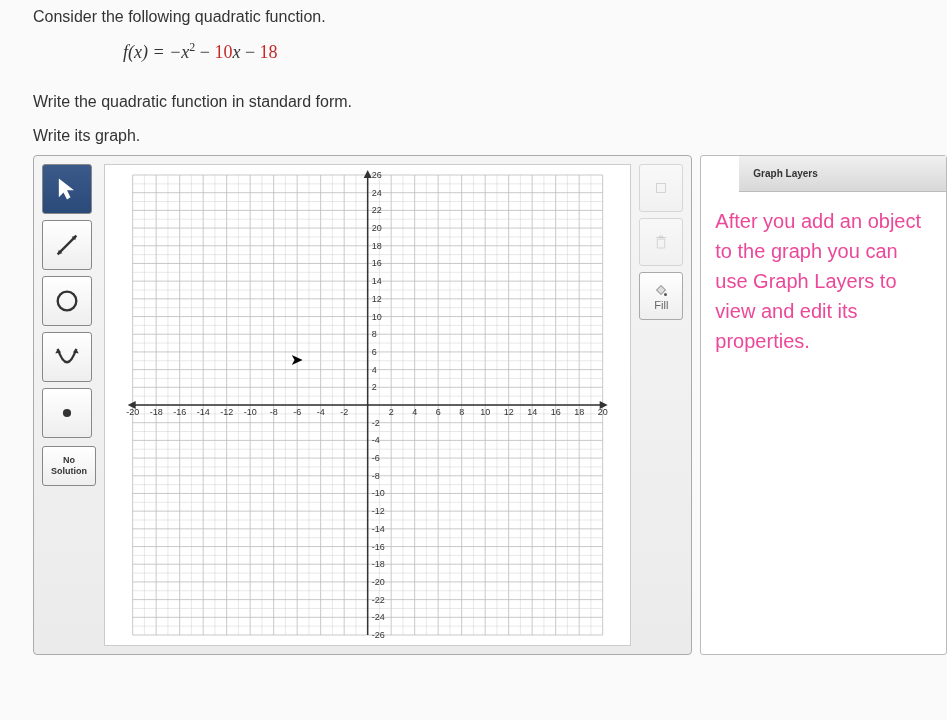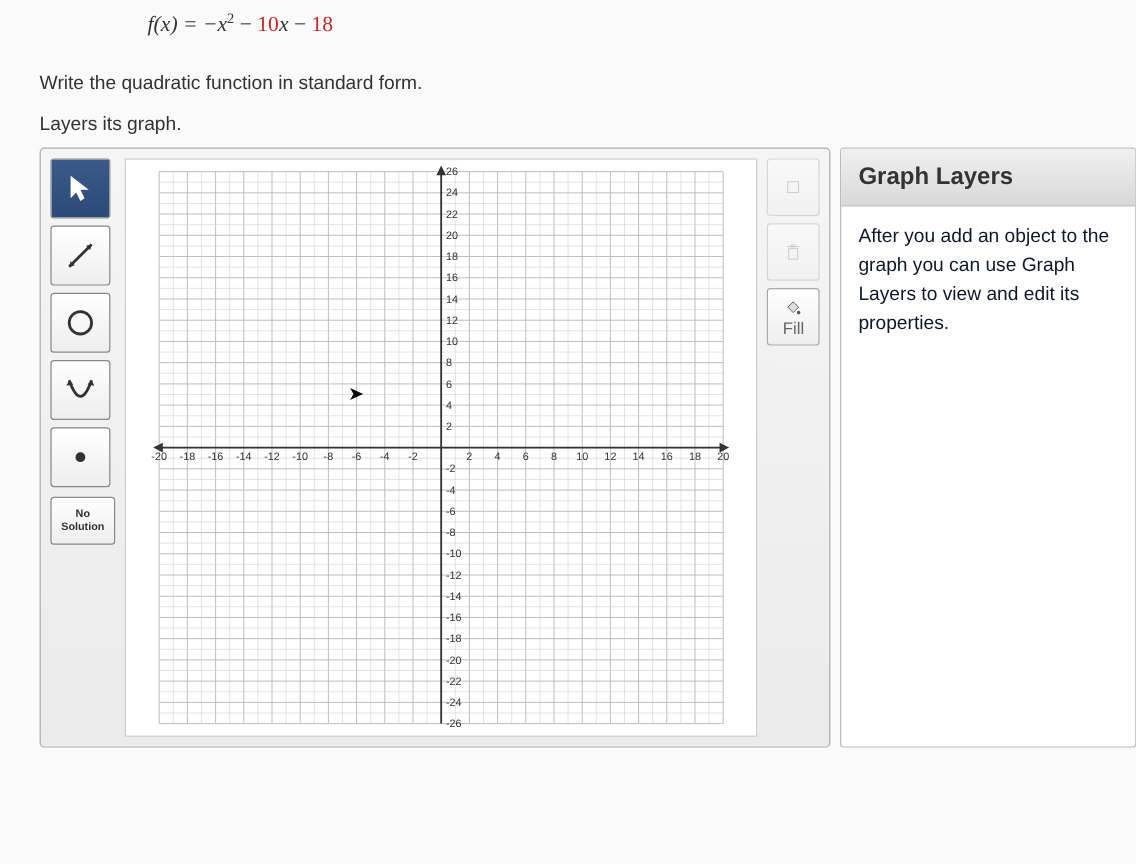--- a/index.html
+++ b/index.html
@@ -17,41 +17,42 @@
 .sketch { font-size: 16px; margin-bottom: 10px; }
 .gwrap { display: flex; }
 .gframe { border: 1px solid #aaa; border-radius: 4px; background: linear-gradient(#f5f5f5,#ebebeb); padding: 8px; display: flex; width: 668px; height: 500px; position: relative; }
 .tools { display: flex; flex-direction: column; gap: 6px; margin-right: 8px; }
 .tool { width: 50px; height: 50px; border: 1px solid #888; border-radius: 3px; background: linear-gradient(#fff,#eee); display: flex; align-items: center; justify-content: center; cursor: pointer; }
 .tool.active { background: linear-gradient(#3b5a8a,#2a4a7a); color: #fff; }
 .tool svg { width: 28px; height: 28px; }
 .nosol { width: 54px; height: 40px; border: 1px solid #888; border-radius: 3px; background: linear-gradient(#fff,#eee); font-size: 9px; text-align: center; display: flex; flex-direction: column; justify-content: center; cursor: pointer; line-height: 11px; margin-top: 2px; font-weight: bold; }
 .plot { flex: 1; background: #fff; border: 1px solid #ccc; position: relative; }
 .rtools { display: flex; flex-direction: column; gap: 6px; margin-left: 8px; }
-.rbtn { width: 44px; height: 48px; border: 1px solid #aaa; border-radius: 3px; background: linear-gradient(#fff,#eee); display: flex; flex-direction: column; align-items: center; justify-content: center; font-size: 14px; cursor: pointer; color: #666; }
+.rbtn { width: 44px; height: 48px; border: 1px solid #aaa; border-radius: 3px; background: linear-gradient(#fff,#eee); display: flex; flex-direction: column; align-items: center; justify-content: center; font-size: 11px; cursor: pointer; color: #666; }
 .rbtn.dis { opacity: .4; cursor: default; }
 .rbtn svg { width: 18px; height: 18px; }
 .sidepanel { margin-left: 8px; width: 250px; border: 1px solid #bbb; border-radius: 3px; background: #fff; display: flex; flex-direction: column; height: 500px; }
-.side-hdr { background: linear-gradient(#f0f0f0,#d8d8d8); padding: 12px 14px; font-weight: bold; font-size: 20px; border-bottom: 1px solid #bbb; }
-.side-body { padding: 14px; font-size: 16px; color: #0f172a; line-height: 1.5; }
+.side-hdr { background: linear-gradient(#f0f0f0,#d8d8d8); padding: 12px 14px; font-weight: bold; font-size: 10px; border-bottom: 1px solid #bbb; margin-left: 38px; }
+.side-body { padding: 14px; font-size: 20px; color: #ec4899; line-height: 1.5; }
 .cursor-mark { position: absolute; font-size: 16px; color: #000; pointer-events: none; }
 .grid-line { stroke: #d0d0d0; stroke-width: 0.5; }
 .grid-line-major { stroke: #bbb; stroke-width: 0.8; }
 .axis { stroke: #333; stroke-width: 1.5; }
 .tick-label { font-size: 9px; fill: #333; font-family: Arial; }
 </style>
 </head>
 <body>
 
 <div class="content">
+  <p class="qtext">Consider the following quadratic function.</p>
   <p class="formula">
     <span>f(x) = −x</span><sup>2</sup><span class="op"> − </span><span class="red">10</span><span>x</span><span class="op"> − </span><span class="red">18</span>
   </p>
   <p class="instr">Write the quadratic function in standard form.</p>
-  <p class="sketch">Layers its graph.</p>
+  <p class="sketch">Write its graph.</p>
 
   <div class="gwrap">
     <div class="gframe">
       <div class="tools">
         <div class="tool active">
           <svg viewBox="0 0 24 24">
               <path d="M5 3 L5 19 L9 15 L12 21 L15 19 L12 13 L18 13 Z" fill="#fff"></path>
             </svg>
         </div>
         <div class="tool">

